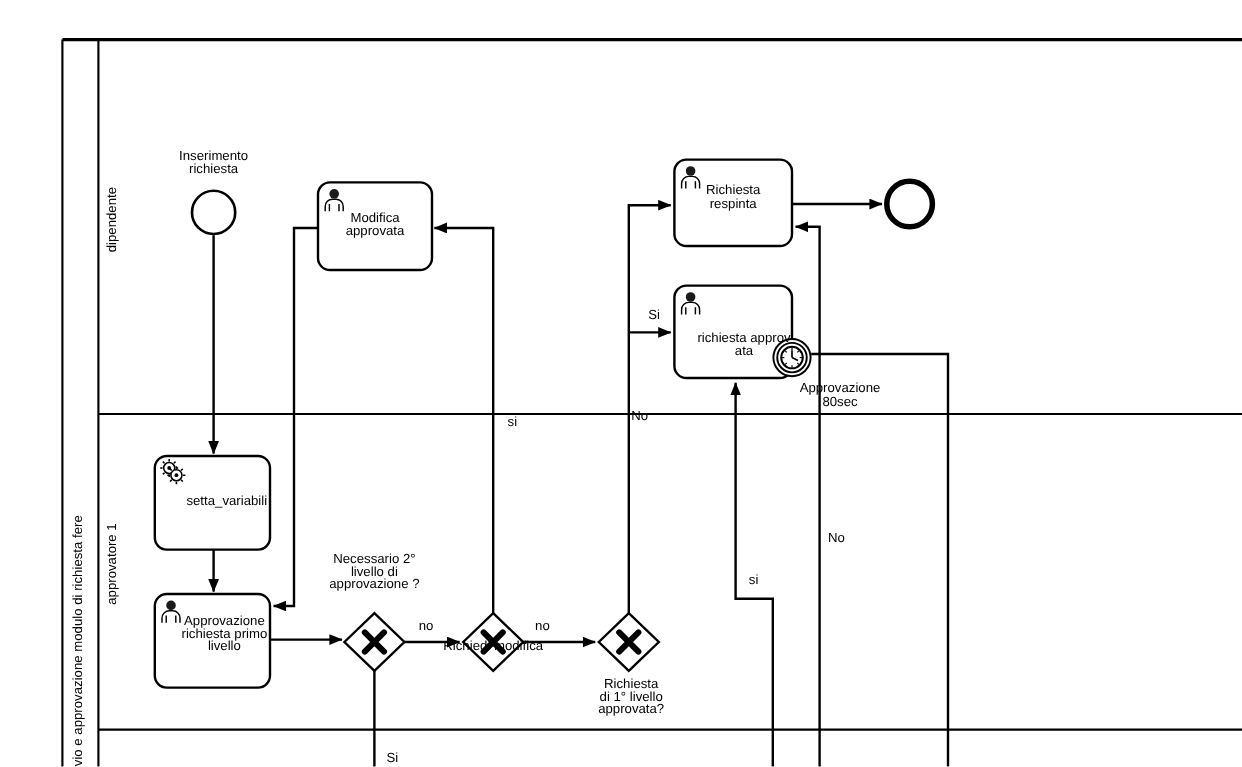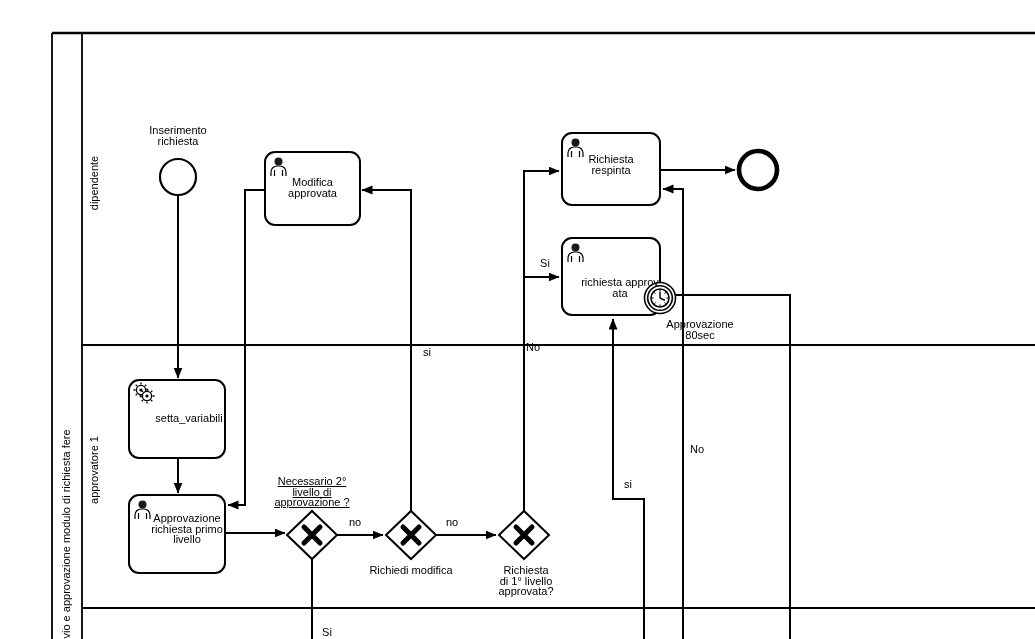--- a/index.html
+++ b/index.html
@@ -161,24 +161,24 @@
 approvata</div>
   <div class="lbl" style="left:562px;top:154px;width:98px;">Richiesta
 respinta</div>
   <div class="lbl" style="left:562px;top:277px;width:116px;">richiesta approv
 ata</div>
   <div class="lbl" style="left:129px;top:413px;width:120px;">setta_variabili</div>
   <div class="lbl" style="left:129px;top:513px;width:116px;">Approvazione
 richiesta primo
 livello</div>
 
-  <div class="lbl" style="left:262px;top:476px;width:100px;text-decoration:underline;">Necessario 2°
+  <div class="lbl" style="left:262px;top:461px;width:100px;">Necessario 2°
 livello di
 approvazione ?</div>
-  <div class="lbl" style="left:359px;top:565px;width:104px;">Richiedi modifica</div>
+  <div class="lbl" style="left:359px;top:534px;width:104px;">Richiedi modifica</div>
   <div class="lbl" style="left:476px;top:565px;width:100px;">Richiesta
 di 1° livello
 approvata?</div>
 
   <div class="lbl" style="left:655px;top:319px;width:90px;">Approvazione
 80sec</div>
 
   <div class="lbl" style="left:340px;top:517px;width:30px;">no</div>
   <div class="lbl" style="left:437px;top:517px;width:30px;">no</div>
   <div class="lbl" style="left:415px;top:347px;width:24px;">si</div>

